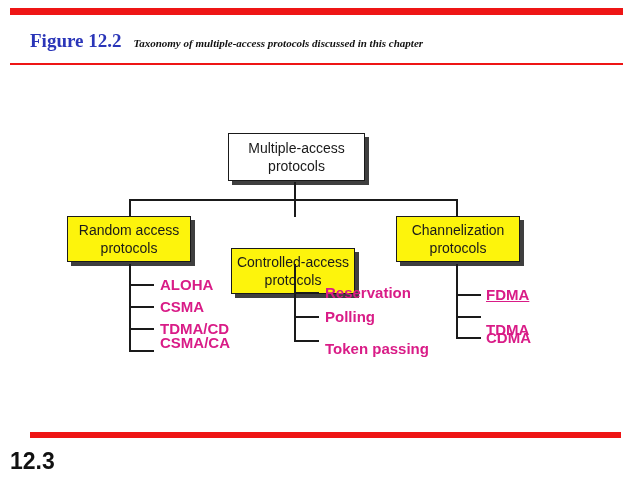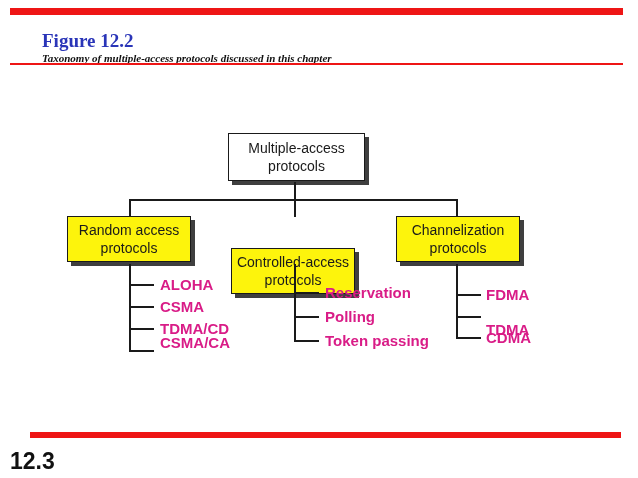--- a/index.html
+++ b/index.html
@@ -21,21 +21,20 @@
     width: 613px; height: 7px;
     background: var(--accent-red, #ee1515);
   }
   .title-row {
     position: absolute;
     left: 30px; top: 30px;
     width: 595px;
     display: flex;
     align-items: baseline;
     white-space: nowrap;
-    flex-direction: column;
   }
   .fig-label {
     font-family: "Liberation Serif", "DejaVu Serif", serif;
     font-weight: bold;
     font-size: 19px;
     color: var(--figure-blue, #2a35b8);
   }
   .fig-title {
     font-family: "Liberation Serif", "DejaVu Serif", serif;
     font-weight: bold;
@@ -151,27 +150,27 @@
     <div class="leaf" style="left:160px; top:298px;">CSMA</div>
     <div class="leaf" style="left:160px; top:320px;">TDMA/CD</div>
     <div class="leaf" style="left:160px; top:334px;">CSMA/CA</div>
 
     <div class="line" style="left:294px; top:264px; width:2px; height:78px;"></div>
     <div class="line" style="left:295px; top:292px; width:24px; height:2px;"></div>
     <div class="line" style="left:295px; top:316px; width:24px; height:2px;"></div>
     <div class="line" style="left:295px; top:340px; width:24px; height:2px;"></div>
     <div class="leaf" style="left:325px; top:284px;">Reservation</div>
     <div class="leaf" style="left:325px; top:308px;">Polling</div>
-    <div class="leaf" style="left:325px; top:332px;">Token passing</div>
+    <div class="leaf" style="left:325px; top:340px;">Token passing</div>
 
     <div class="line" style="left:456px; top:264px; width:2px; height:75px;"></div>
     <div class="line" style="left:457px; top:294px; width:24px; height:2px;"></div>
     <div class="line" style="left:457px; top:316px; width:24px; height:2px;"></div>
     <div class="line" style="left:457px; top:337px; width:24px; height:2px;"></div>
-    <div class="leaf" style="left:486px; top:286px;">FDMA</div>
+    <div class="leaf" style="left:486px; top:286px;text-decoration:underline;">FDMA</div>
     <div class="leaf" style="left:486px; top:321px;">TDMA</div>
     <div class="leaf" style="left:486px; top:329px;">CDMA</div>
 
   </div>
 
   <div class="bottom-bar"></div>
 
   <div class="page-number">12.3</div>
 
 </div>

